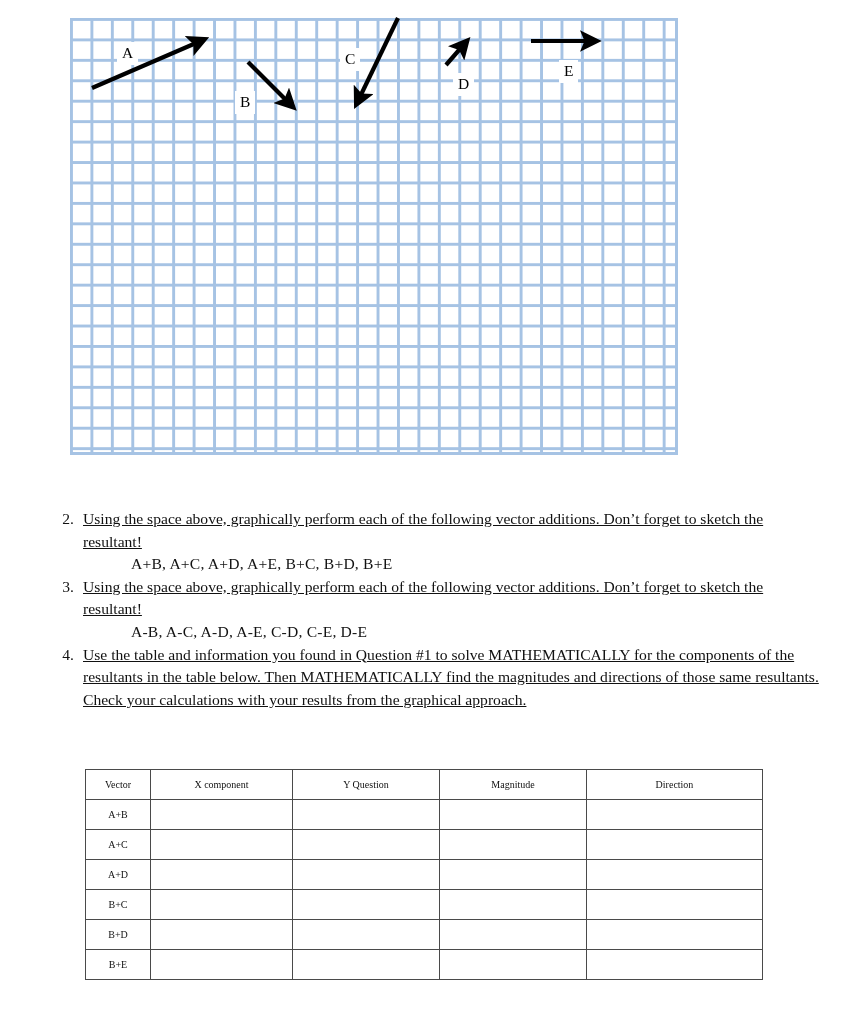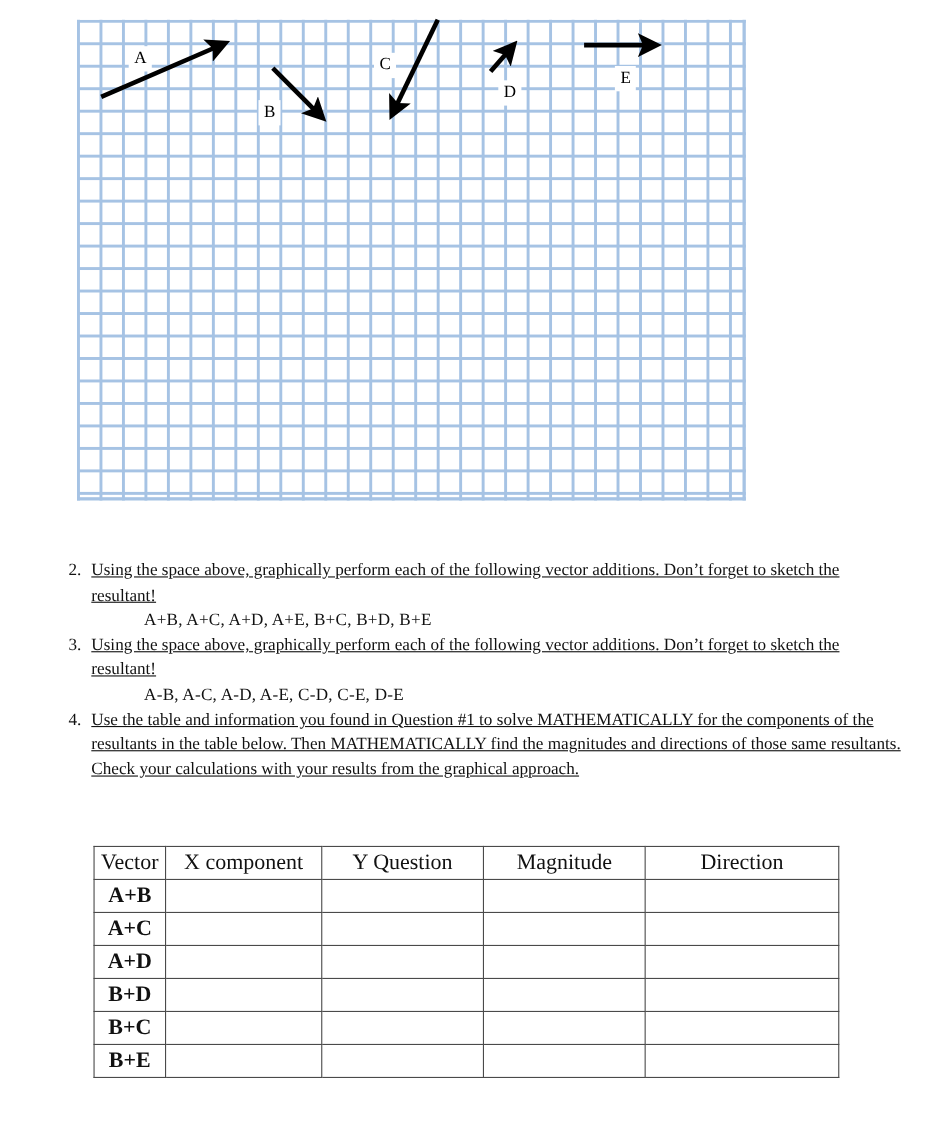--- a/index.html
+++ b/index.html
@@ -93,29 +93,29 @@
     letter-spacing: 0.2px;
   }
 
   
   #vtable {
     position: absolute;
     left: 85px;
     top: 769px;
     width: 677px;
     border-collapse: collapse;
-    font-size: 20px;
+    font-size: 10px;
     table-layout: fixed;
     border-radius: 20px;
   }
   #vtable td, #vtable th {
     border: 1px solid #4a4a4a;
     height: 29px;
     padding: 0;
-    font-weight: bold;
+    font-weight: normal;
     text-align: center;
     vertical-align: middle;
   }
   #vtable th { font-weight: normal; }
   .col-vector { width: 65px; }
   .col-x { width: 142px; }
   .col-y { width: 147px; }
   .col-mag { width: 147px; }
   .col-dir { width: 176px; }
 </style>
@@ -205,28 +205,28 @@
         <td></td>
       </tr>
       <tr>
         <td>A+D</td>
         <td></td>
         <td></td>
         <td></td>
         <td></td>
       </tr>
       <tr>
+        <td>B+C</td>
+        <td></td>
+        <td></td>
+        <td></td>
+        <td></td>
+      </tr>
+      <tr>
         <td>B+D</td>
-        <td></td>
-        <td></td>
-        <td></td>
-        <td></td>
-      </tr>
-      <tr>
-        <td>B+C</td>
         <td></td>
         <td></td>
         <td></td>
         <td></td>
       </tr>
       <tr>
         <td>B+E</td>
         <td></td>
         <td></td>
         <td></td>

